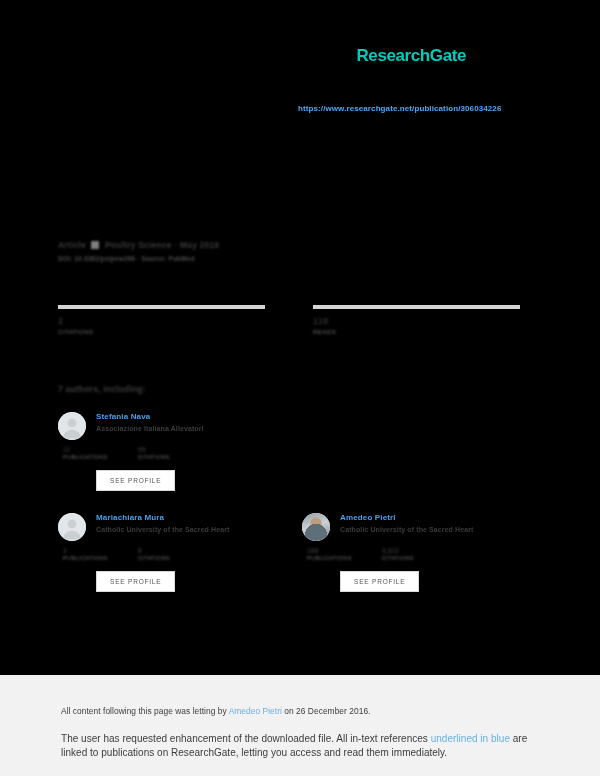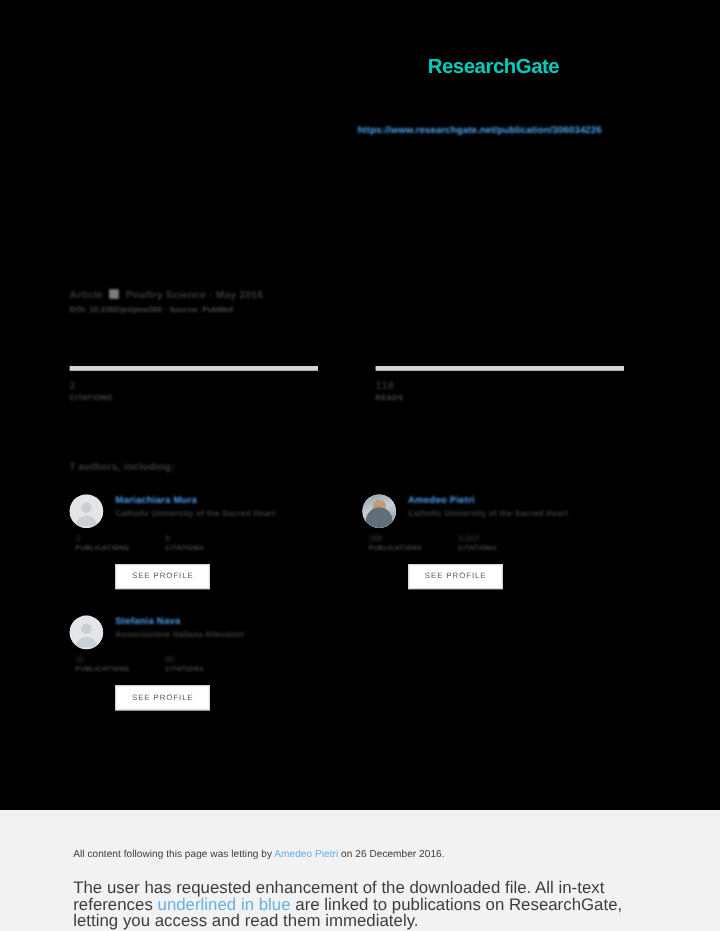--- a/index.html
+++ b/index.html
@@ -249,21 +249,21 @@
     color: #3C3C3C;
     letter-spacing: 0.05px;
     white-space: nowrap;
   }
   .footer-line-1 .rg-link { color: #67B0E8; }
   .footer-para {
     position: absolute;
     left: 61px;
     top: 57px;
     width: 470px;
-    font-size: 14px;
+    font-size: 10px;
     color: #3C3C3C;
     line-height: 14px;
     letter-spacing: 0.02px;
   }
   .footer-para .rg-link { color: #67B0E8; }
 </style>
 </head>
 <body>
 
 <div class="page">
@@ -307,92 +307,92 @@
       <div class="author-card">
         <div class="author-head">
           <div class="avatar">
             <svg width="28" height="28" viewBox="0 0 28 28" aria-hidden="true">
               <circle cx="14" cy="14" r="14" fill="#E3E6E8"></circle>
               <circle cx="14" cy="11" r="4.4" fill="#C9CFD3"></circle>
               <path d="M4.6 26.5 C5.8 20.6 9.4 17.8 14 17.8 C18.6 17.8 22.2 20.6 23.4 26.5 Z" fill="#C9CFD3"></path>
             </svg>
           </div>
           <div class="author-info">
-            <div class="author-name">Mariachiara Mura</div>
-            <div class="author-affil">Catholic University of the Sacred Heart</div>
+            <div class="author-name">Stefania Nava</div>
+            <div class="author-affil">Associazione Italiana Allevatori</div>
           </div>
         </div>
         <div class="author-stats">
           <div>
-            <div class="astat-num">3</div>
+            <div class="astat-num">11</div>
             <div class="astat-label">PUBLICATIONS</div>
           </div>
           <div>
-            <div class="astat-num">8</div>
+            <div class="astat-num">95</div>
             <div class="astat-label">CITATIONS</div>
           </div>
         </div>
         <div class="see-profile">SEE PROFILE</div>
       </div>
 
-      <div class="author-card">
-        <div class="author-head">
-          <div class="avatar photo">
-            <div class="photo-inner"></div>
-          </div>
-          <div class="author-info">
-            <div class="author-name">Amedeo Pietri</div>
-            <div class="author-affil">Catholic University of the Sacred Heart</div>
-          </div>
-        </div>
-        <div class="author-stats">
-          <div>
-            <div class="astat-num">188</div>
-            <div class="astat-label">PUBLICATIONS</div>
-          </div>
-          <div>
-            <div class="astat-num">3,322</div>
-            <div class="astat-label">CITATIONS</div>
-          </div>
-        </div>
-        <div class="see-profile">SEE PROFILE</div>
-      </div>
+      <div class="author-card"></div>
 
     </div>
 
     <div class="author-row">
 
       <div class="author-card">
         <div class="author-head">
           <div class="avatar">
             <svg width="28" height="28" viewBox="0 0 28 28" aria-hidden="true">
               <circle cx="14" cy="14" r="14" fill="#E3E6E8"></circle>
               <circle cx="14" cy="11" r="4.4" fill="#C9CFD3"></circle>
               <path d="M4.6 26.5 C5.8 20.6 9.4 17.8 14 17.8 C18.6 17.8 22.2 20.6 23.4 26.5 Z" fill="#C9CFD3"></path>
             </svg>
           </div>
           <div class="author-info">
-            <div class="author-name">Stefania Nava</div>
-            <div class="author-affil">Associazione Italiana Allevatori</div>
+            <div class="author-name">Mariachiara Mura</div>
+            <div class="author-affil">Catholic University of the Sacred Heart</div>
           </div>
         </div>
         <div class="author-stats">
           <div>
-            <div class="astat-num">11</div>
+            <div class="astat-num">3</div>
             <div class="astat-label">PUBLICATIONS</div>
           </div>
           <div>
-            <div class="astat-num">95</div>
+            <div class="astat-num">8</div>
             <div class="astat-label">CITATIONS</div>
           </div>
         </div>
         <div class="see-profile">SEE PROFILE</div>
       </div>
 
-      <div class="author-card"></div>
+      <div class="author-card">
+        <div class="author-head">
+          <div class="avatar photo">
+            <div class="photo-inner"></div>
+          </div>
+          <div class="author-info">
+            <div class="author-name">Amedeo Pietri</div>
+            <div class="author-affil">Catholic University of the Sacred Heart</div>
+          </div>
+        </div>
+        <div class="author-stats">
+          <div>
+            <div class="astat-num">188</div>
+            <div class="astat-label">PUBLICATIONS</div>
+          </div>
+          <div>
+            <div class="astat-num">3,322</div>
+            <div class="astat-label">CITATIONS</div>
+          </div>
+        </div>
+        <div class="see-profile">SEE PROFILE</div>
+      </div>
 
     </div>
 
   </div>
 
   <div class="footer">
     <div class="footer-line-1">
       <span>All content following this page was letting by </span><span class="rg-link">Amedeo Pietri</span><span> on 26 December 2016.</span>
     </div>
     <div class="footer-para">

